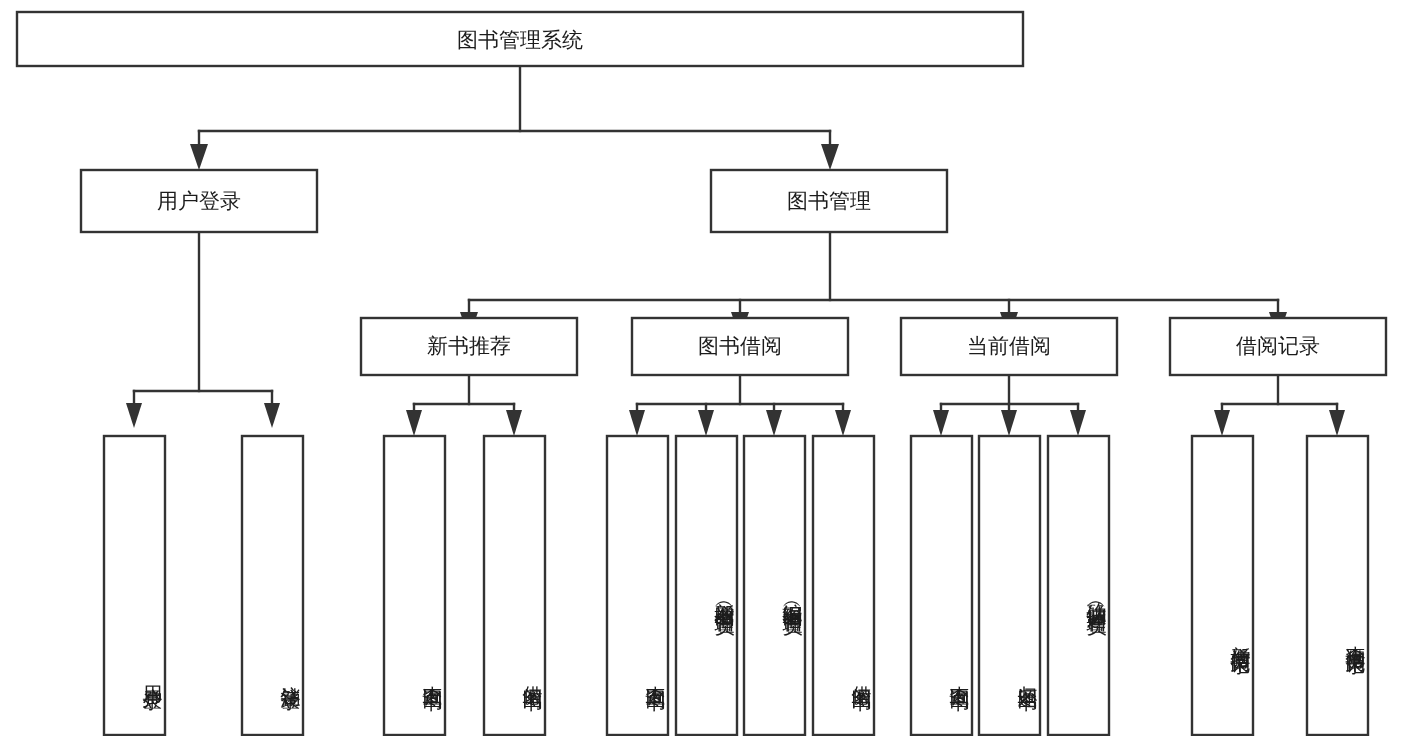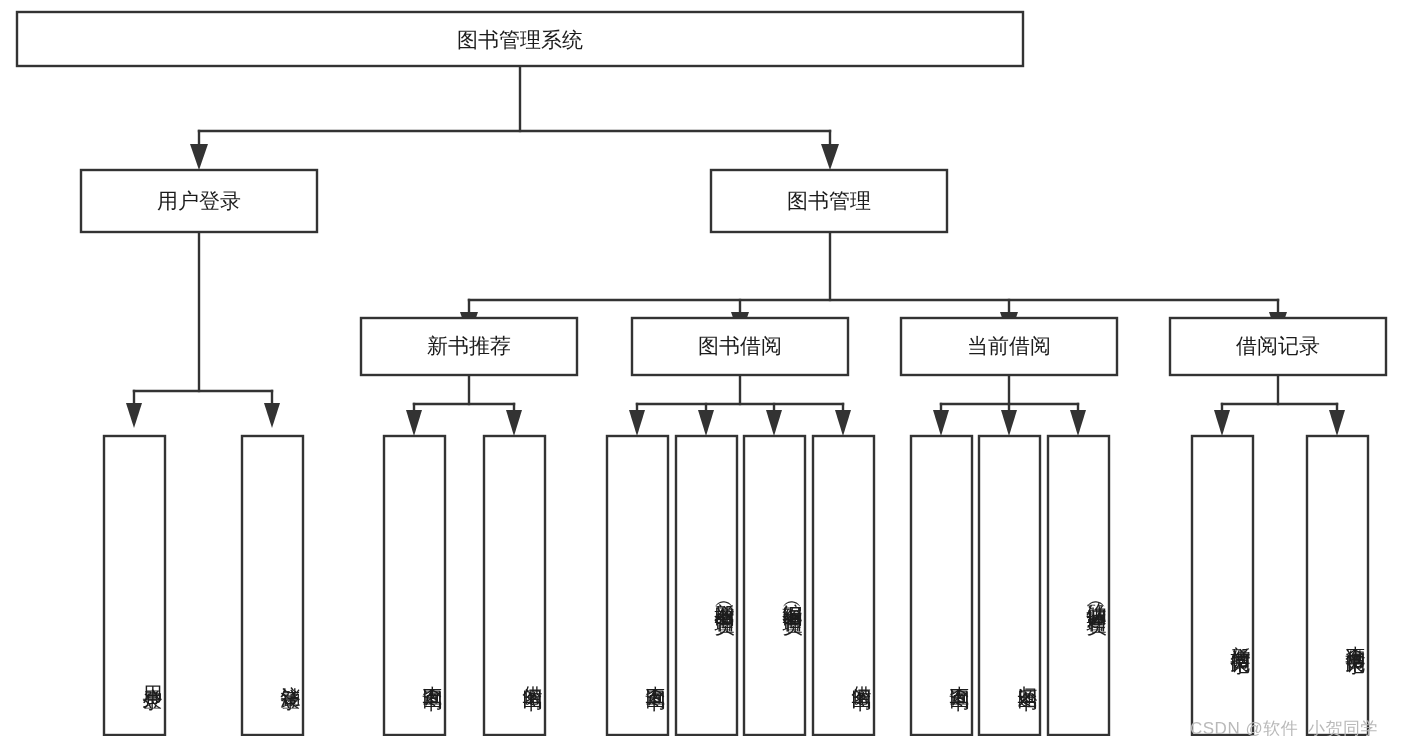--- a/index.html
+++ b/index.html
@@ -207,15 +207,14 @@
   <div class="node-label-v" style="left:744px; top:436px; width:61px; height:299px; padding-top:10px;">编辑图书（管理员）</div>
   <div class="node-label-v" style="left:813px; top:436px; width:61px; height:299px; padding-top:88px;">借阅图书</div>
 
   <div class="node-label-v" style="left:911px; top:436px; width:61px; height:299px; padding-top:88px;">查询图书</div>
   <div class="node-label-v" style="left:979px; top:436px; width:61px; height:299px; padding-top:88px;">归还图书</div>
   <div class="node-label-v" style="left:1048px; top:436px; width:61px; height:299px; padding-top:10px;">确认归还（管理员）</div>
 
   <div class="node-label-v" style="left:1192px; top:436px; width:61px; height:299px; padding-top:50px;">新增借阅记录</div>
   <div class="node-label-v" style="left:1307px; top:436px; width:61px; height:299px; padding-top:50px;">查询借阅记录</div>
 
-  <div class="watermark" style="left:1190px; top:717px;">CSDN @软件_小贺同学</div>
 
 </div>
 
 </body></html>

